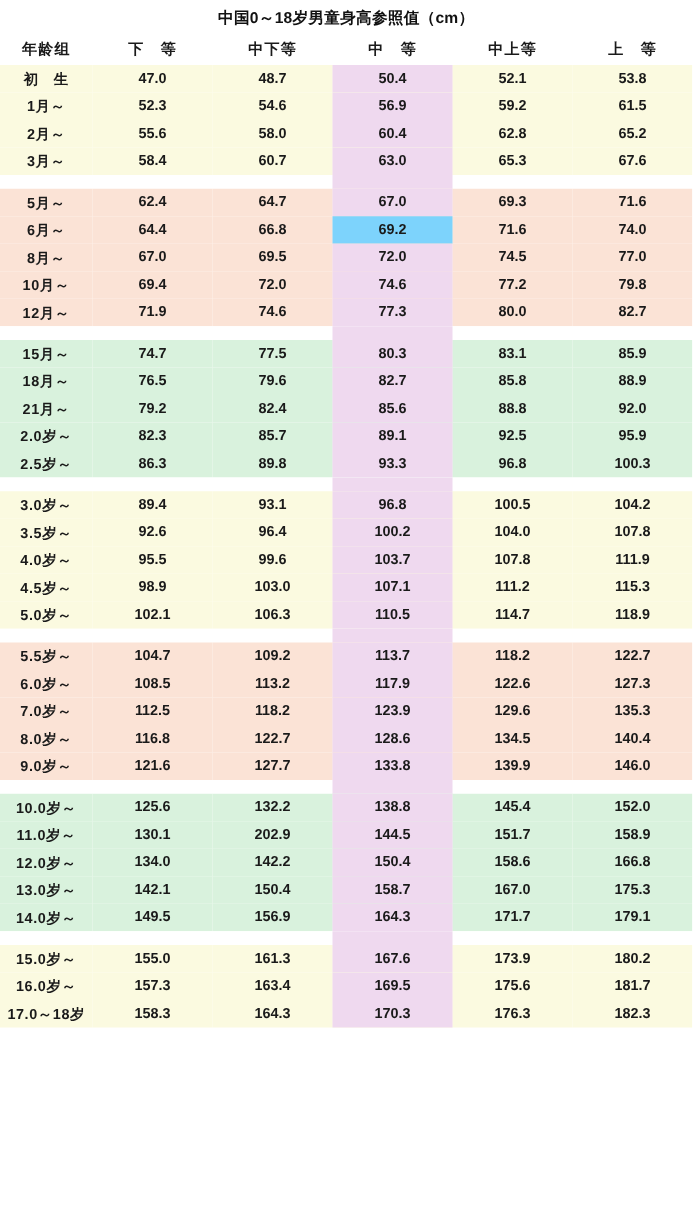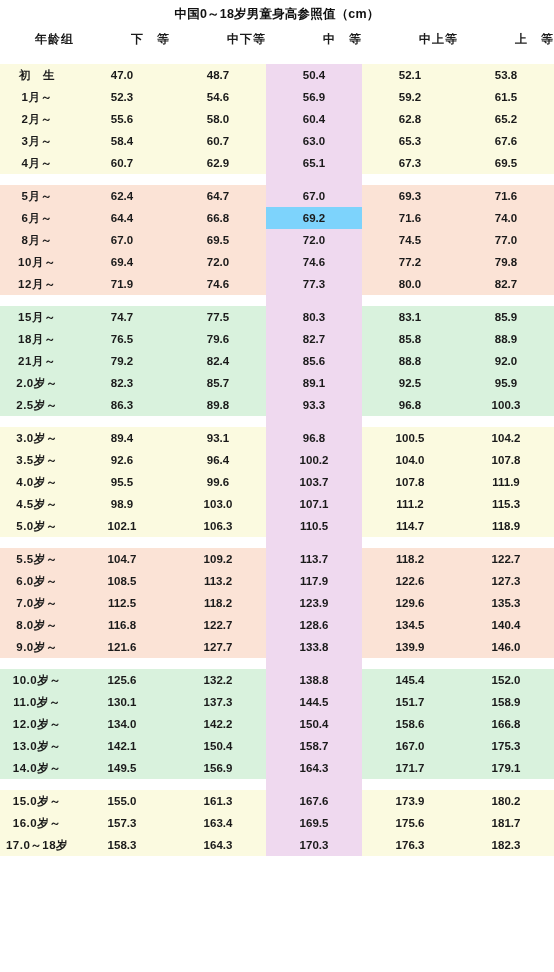--- a/index.html
+++ b/index.html
@@ -43,22 +43,21 @@
     font-weight: bold;
     color: #1a1a1a;
     text-align: center;
     height: 22px;
     padding: 0;
     white-space: nowrap;
   }
   table.chart th {
     font-size: 12px;
     letter-spacing: 1px;
-    padding-bottom: 14px;
-    text-align: right;
+    padding-bottom: 2px;
   }
   th.hdr0, td.lbl {
     text-align: left;
     padding-left: 8px;
     letter-spacing: 0.5px;
   }
   tr.spacer td {
     height: 11px;
   }
   
@@ -113,28 +112,20 @@
           <td>65.2</td>
         </tr>
         <tr style="background: rgb(251, 250, 224);">
           <td class="lbl">3月～</td>
           <td>58.4</td>
           <td>60.7</td>
           <td style="background: rgb(239, 217, 239);">63.0</td>
           <td>65.3</td>
           <td>67.6</td>
         </tr>
-        <tr style="background: rgb(251, 250, 224);">
-          <td class="lbl">4月～</td>
-          <td>60.7</td>
-          <td>62.9</td>
-          <td style="background: rgb(239, 217, 239);">65.1</td>
-          <td>67.3</td>
-          <td>69.5</td>
-        </tr>
         <tr class="spacer">
           <td colspan="6" style="background: rgb(255, 255, 255); padding: 0px;">
             <div style="height: 11px; width: 96px; margin-left: 266px; background: rgb(239, 217, 239);"></div>
           </td>
         </tr>
         <tr style="background: rgb(251, 227, 214);">
           <td class="lbl">5月～</td>
           <td>62.4</td>
           <td>64.7</td>
           <td style="background: rgb(239, 217, 239);">67.0</td>
@@ -317,21 +308,21 @@
           <td class="lbl">10.0岁～</td>
           <td>125.6</td>
           <td>132.2</td>
           <td style="background: rgb(239, 217, 239);">138.8</td>
           <td>145.4</td>
           <td>152.0</td>
         </tr>
         <tr style="background: rgb(217, 242, 221);">
           <td class="lbl">11.0岁～</td>
           <td>130.1</td>
-          <td>137.3</td>
+          <td>202.9</td>
           <td style="background: rgb(239, 217, 239);">144.5</td>
           <td>151.7</td>
           <td>158.9</td>
         </tr>
         <tr style="background: rgb(217, 242, 221);">
           <td class="lbl">12.0岁～</td>
           <td>134.0</td>
           <td>142.2</td>
           <td style="background: rgb(239, 217, 239);">150.4</td>
           <td>158.6</td>

